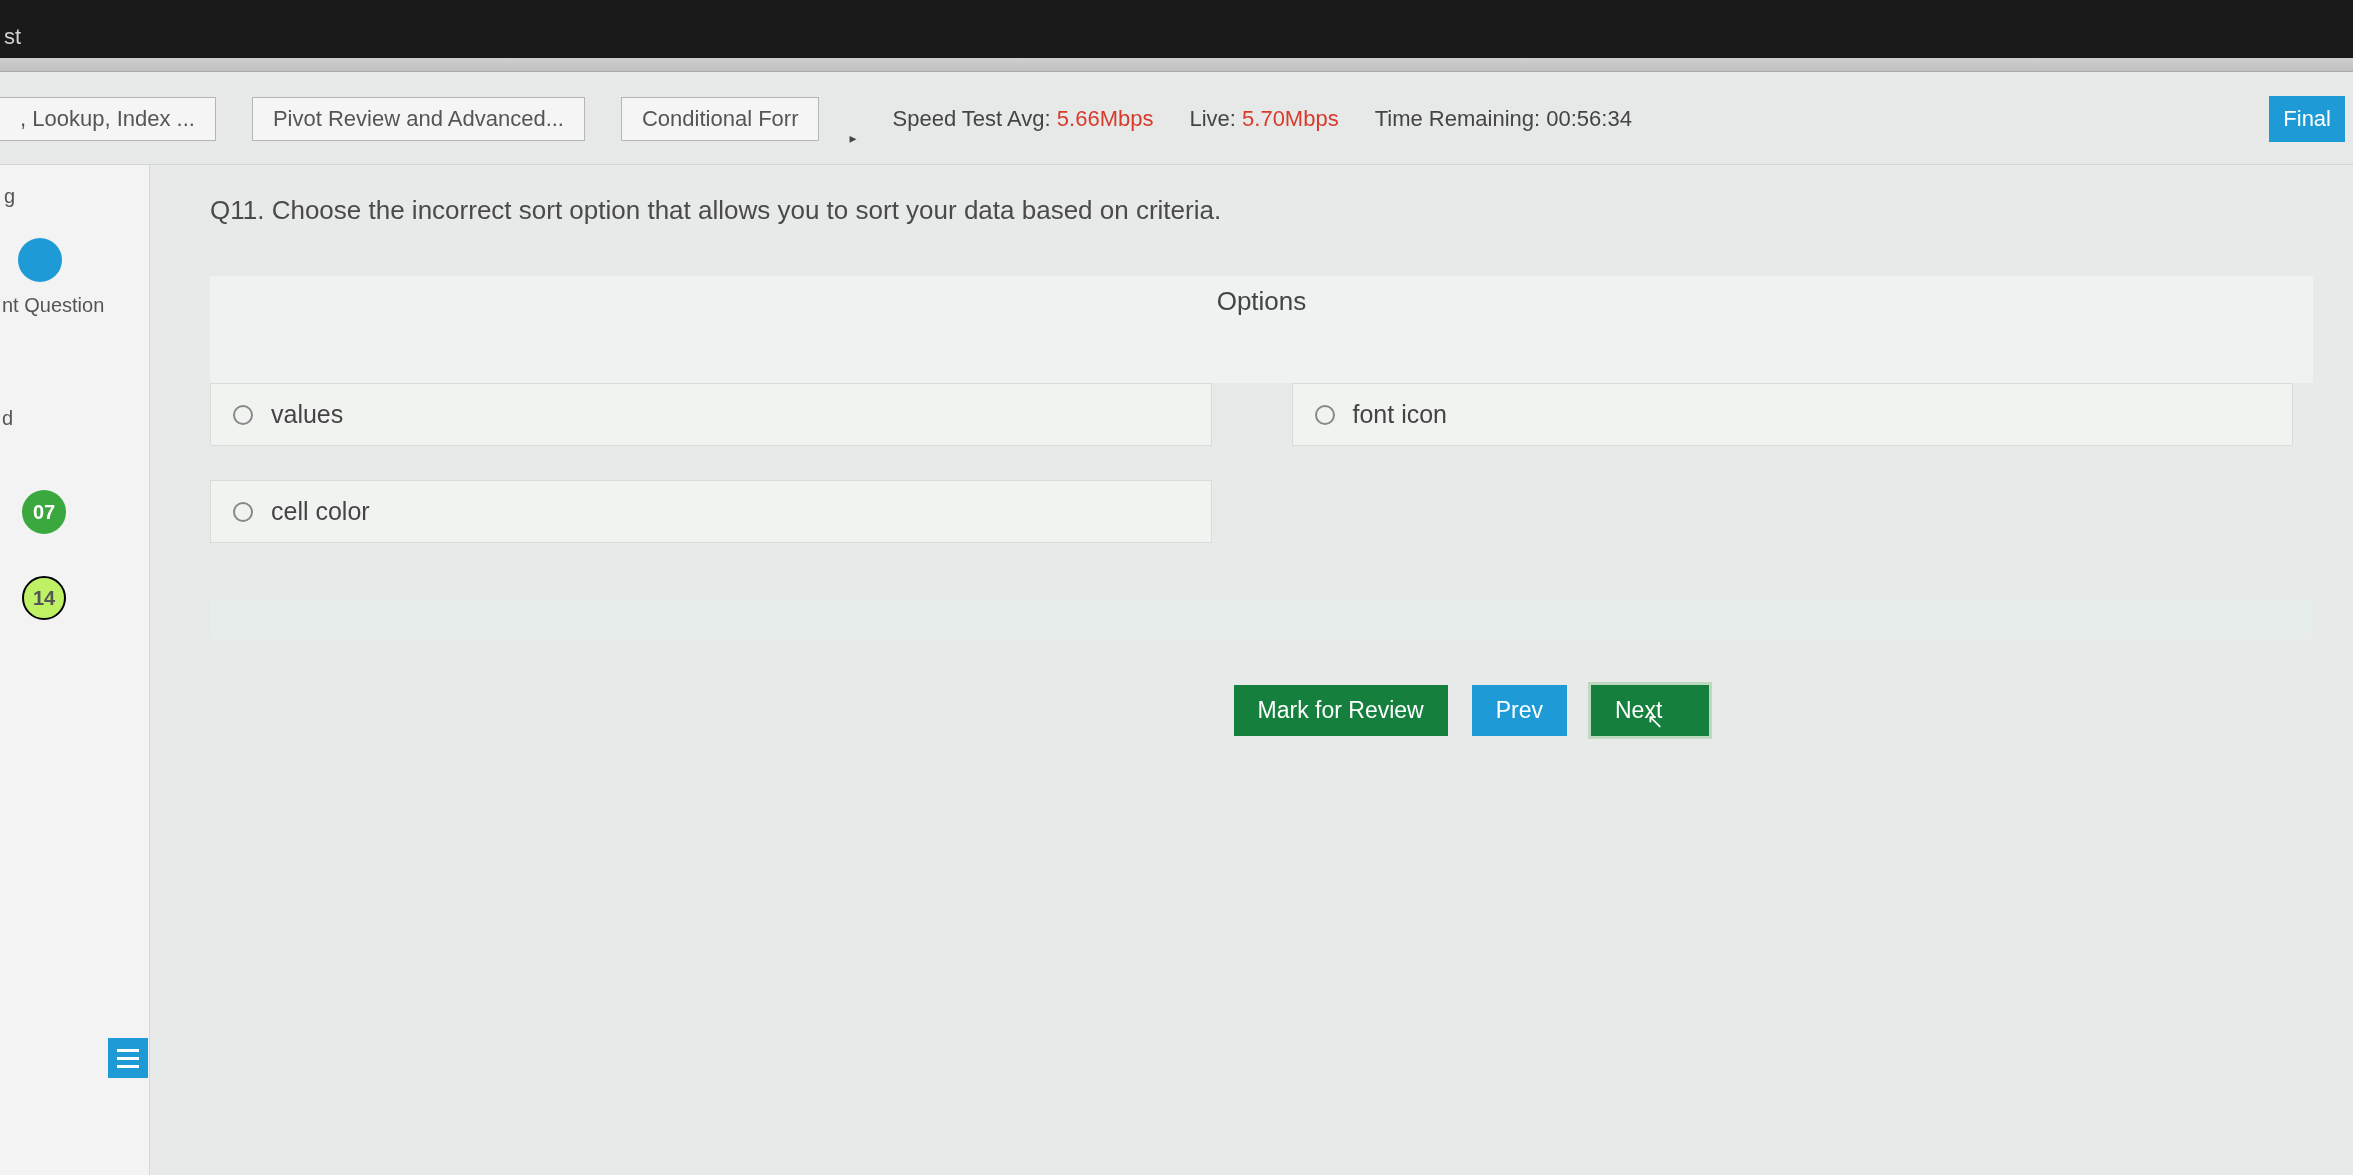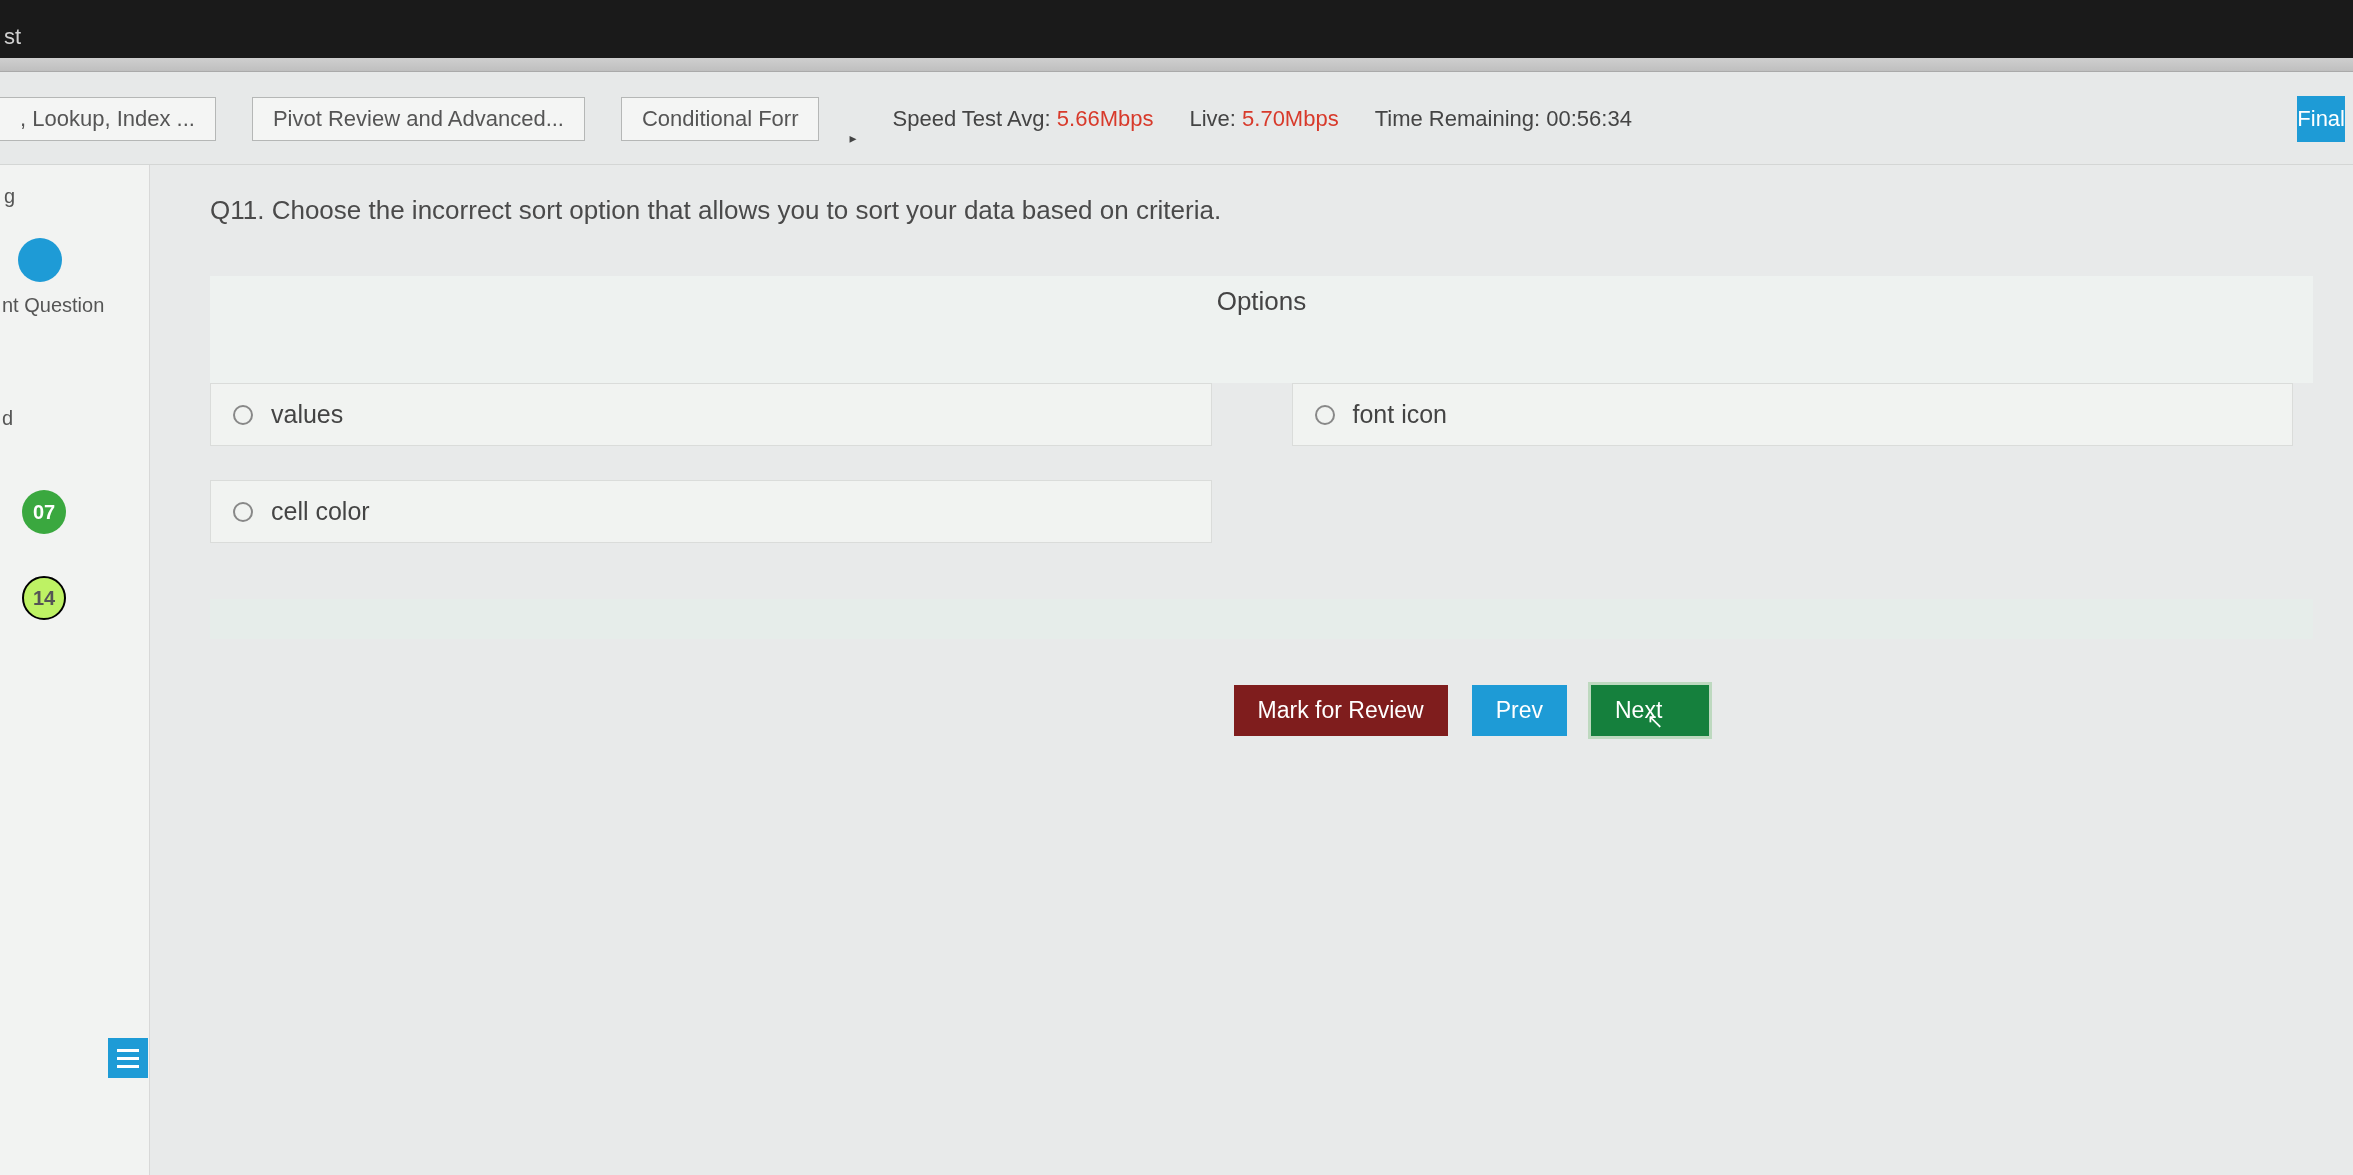--- a/index.html
+++ b/index.html
@@ -41,21 +41,21 @@
     white-space: nowrap;
     cursor: pointer;
   }
   .tabbox.first { border-left: none; }
   .tabscroll-caret { font-size: 14px; color:#444; cursor: pointer; margin-left:-6px; margin-top:38px;}
   .statblock { font-size: 22px; color: #444; white-space: nowrap;}
   .statblock .val { color: #d83a2b; }
   .final-btn {
     background: #1e9bd6;
     color: #fff;
-    padding: 10px 0;
+    padding: 10px 14px;
     font-size: 22px;
     margin-left: auto;
     margin-right: 0;
     cursor:pointer;
   }
   .body {
     display: flex;
     height: calc(100% - 58px - 14px - 78px);
   }
   .sidebar {
@@ -137,21 +137,21 @@
   }
   .actions {
     display:flex; gap: 24px; justify-content:center;
     margin-top: 46px;
     padding-left: 420px;
   }
   .btn {
     color:#fff; font-size: 23px; padding: 12px 24px; cursor:pointer;
     border: none;
   }
-  .btn.review { background:#7f1d1d; }
+  .btn.review { background:#15803d; }
   .btn.prev   { background:#1e9bd6; }
   .btn.next   { background:#15803d; box-shadow: 0 0 0 3px rgba(58,168,63,.25);}
   .cursor {
     position: relative;
     left: -22px; top: 10px;
     font-size: 20px; color:#fff;
     pointer-events:none;
   }
 </style>
 </head>

